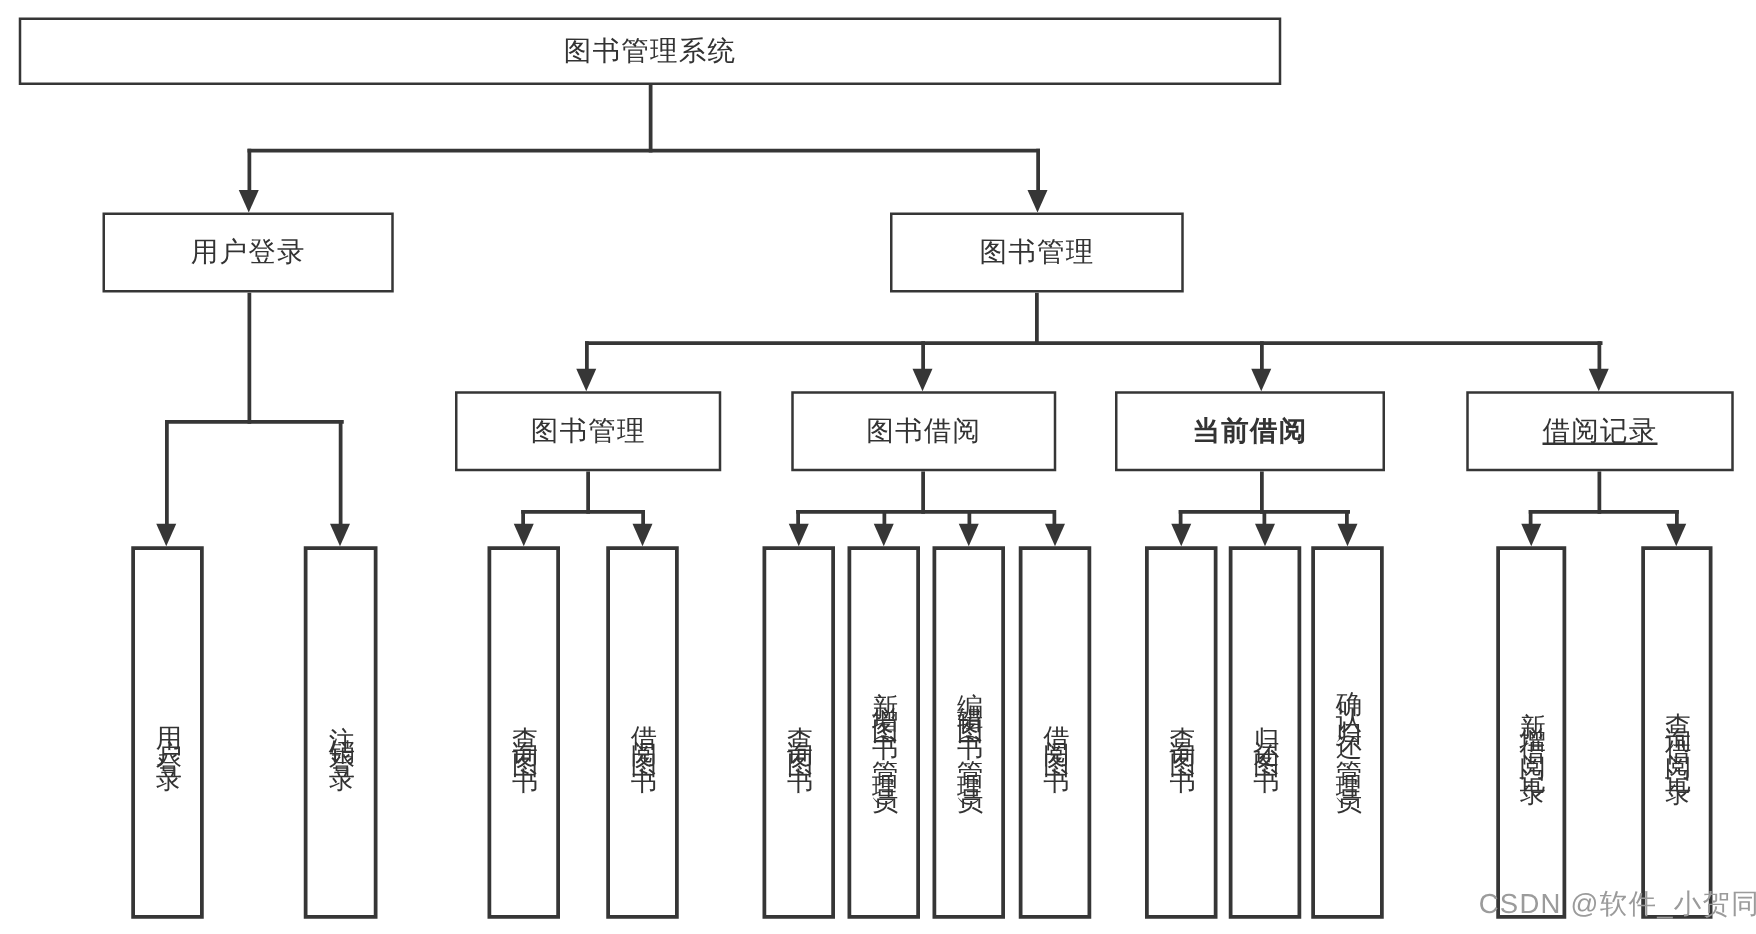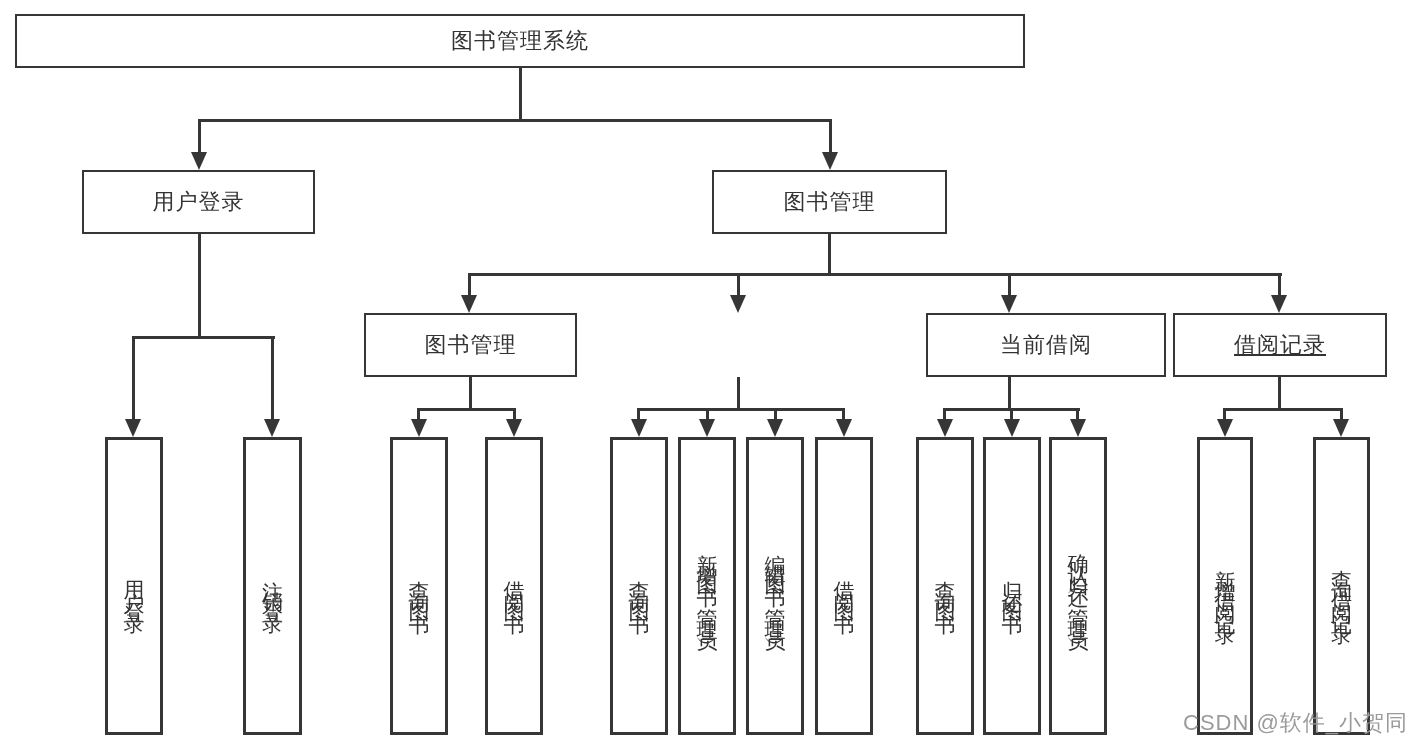--- a/index.html
+++ b/index.html
@@ -88,21 +88,22 @@
   <div class="vline" style="left:468px; top:273px; width:3px; height:25px;"></div>
   <div class="arrowhead" style="left:461px; top:295px;"></div>
   <div class="vline" style="left:737px; top:273px; width:3px; height:25px;"></div>
   <div class="arrowhead" style="left:730px; top:295px;"></div>
   <div class="vline" style="left:1008px; top:273px; width:3px; height:25px;"></div>
   <div class="arrowhead" style="left:1001px; top:295px;"></div>
   <div class="vline" style="left:1278px; top:273px; width:3px; height:25px;"></div>
   <div class="arrowhead" style="left:1271px; top:295px;"></div>
 
   <div class="box" style="left:364px; top:313px; width:213px; height:64px;">图书管理</div>
-  <div class="box" style="left:926px; top:313px; width:240px; height:64px;">当前借阅</div>
+  <div class="box" style="left:633px; top:313px; width:212px; height:64px;">图书借阅</div>
+  <div class="box" style="left:892px; top:313px; width:216px; height:64px;font-weight:bold;">当前借阅</div>
   <div class="box" style="left:1173px; top:313px; width:214px; height:64px;text-decoration:underline;">借阅记录</div>
 
   <div class="vline" style="left:469px; top:377px; width:3px; height:34px;"></div>
   <div class="hline" style="left:417px; top:408px; width:99px; height:3px;"></div>
   <div class="vline" style="left:417px; top:408px; width:3px; height:15px;"></div>
   <div class="arrowhead" style="left:411px; top:419px;"></div>
   <div class="vline" style="left:513px; top:408px; width:3px; height:15px;"></div>
   <div class="arrowhead" style="left:506px; top:419px;"></div>
 
   <div class="vline" style="left:737px; top:377px; width:3px; height:34px;"></div>

